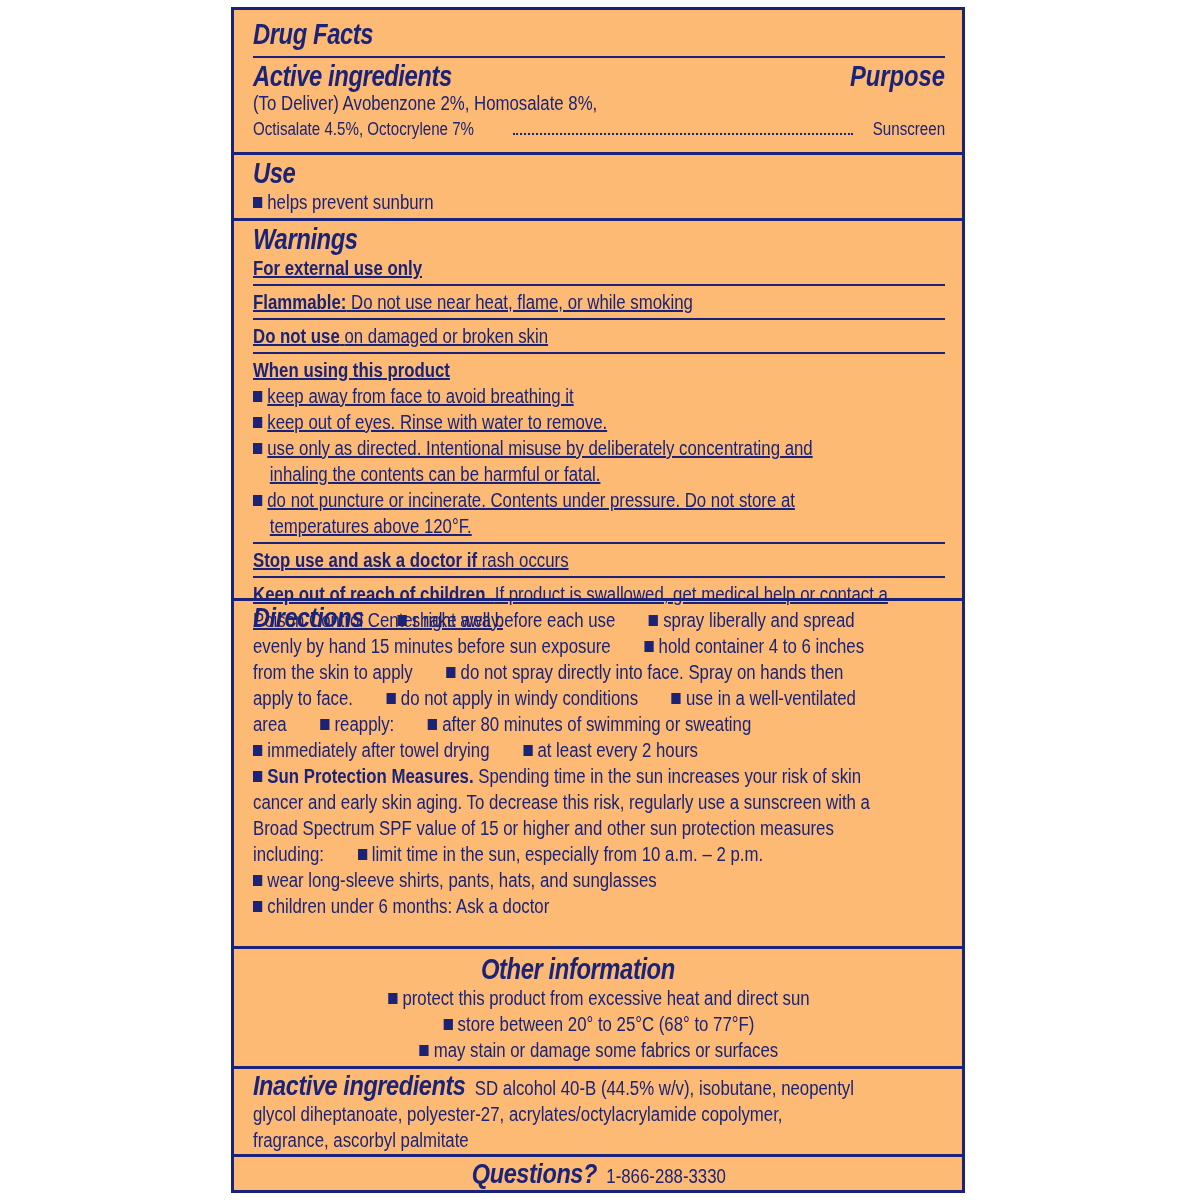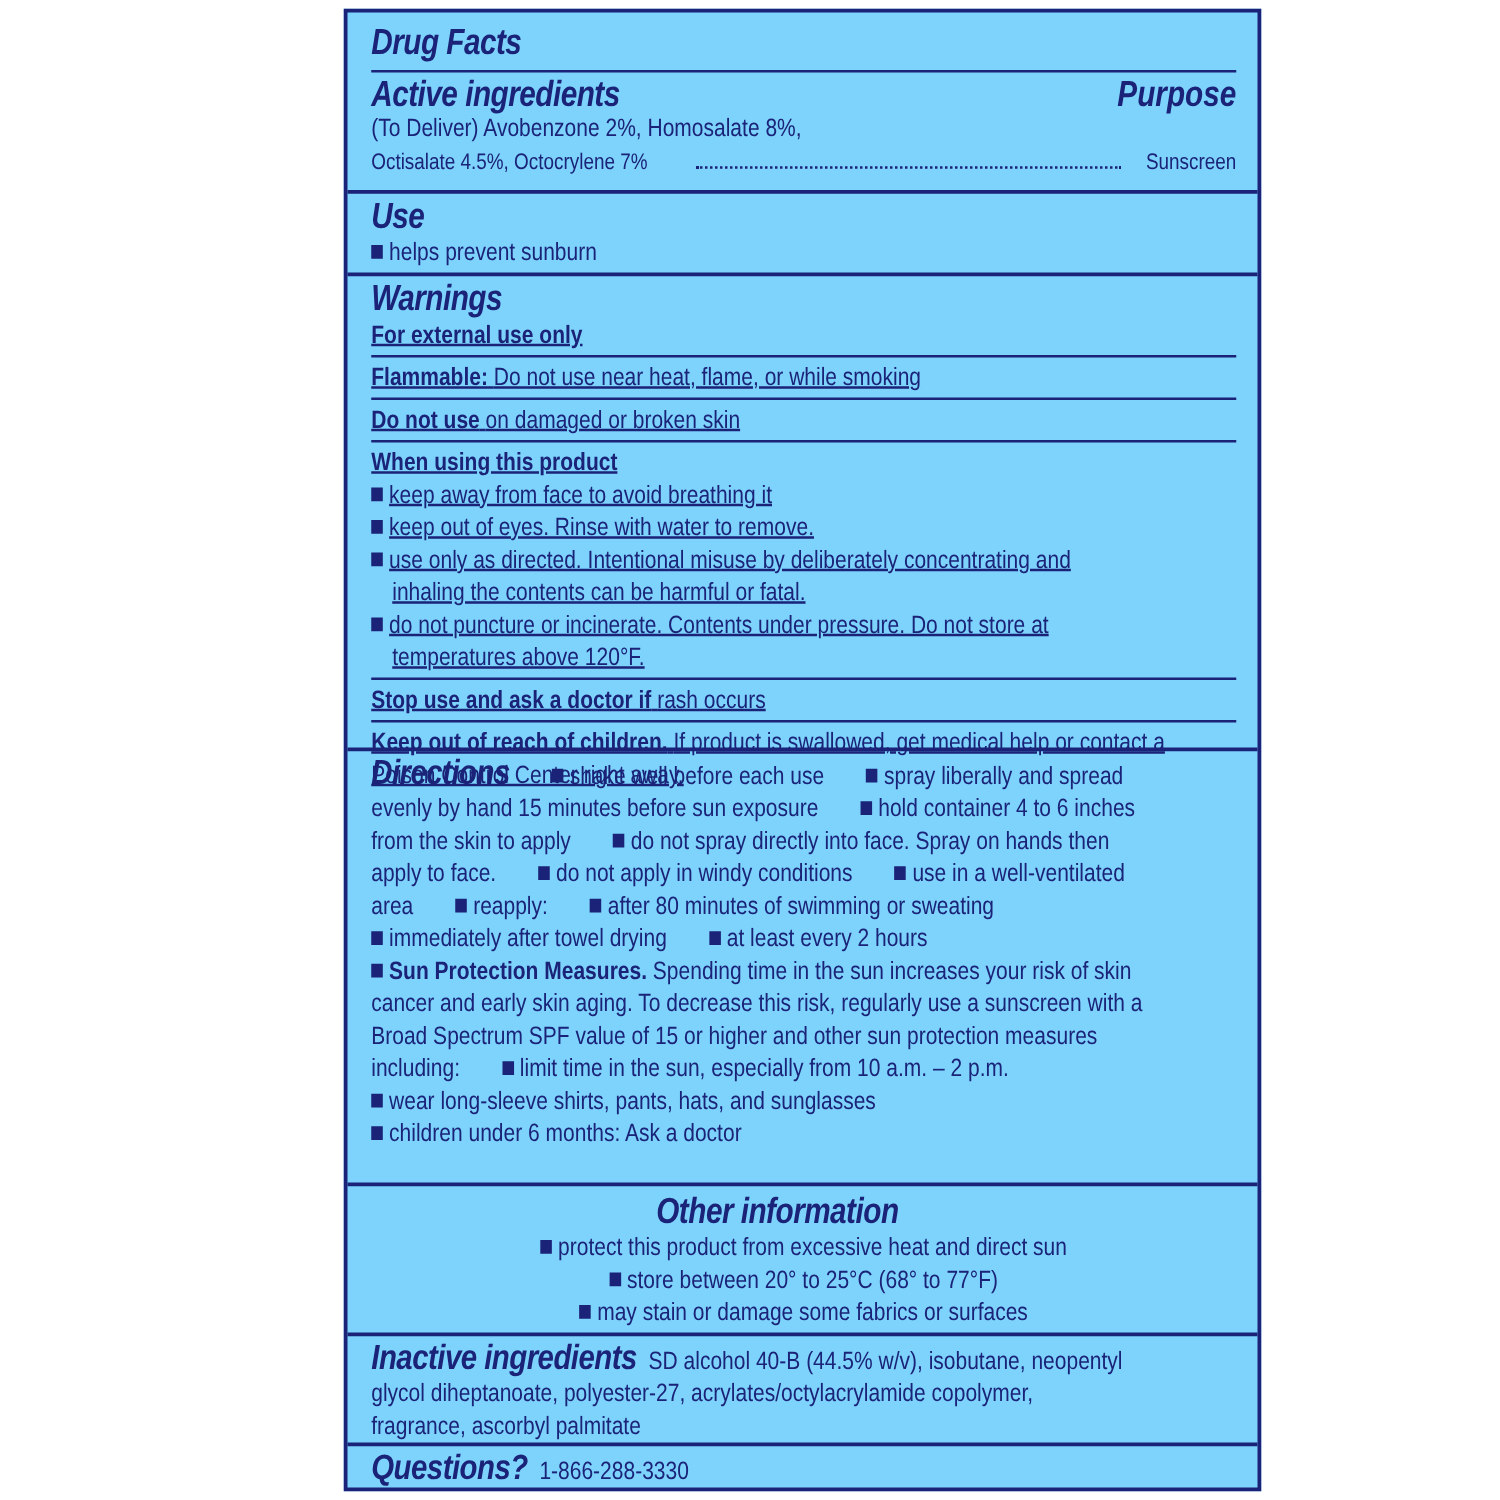--- a/index.html
+++ b/index.html
@@ -1,19 +1,19 @@
 <!DOCTYPE html>
 <html><head>
 <meta charset="utf-8">
 <style>
   html, body { margin: 0; padding: 0; background: #ffffff; }
   body { width: 1200px; height: 1200px; position: relative; overflow: hidden;
          font-family: "Liberation Sans Narrow", "Liberation Sans", sans-serif; color: #1a2378; }
   .panel { position: absolute; left: 231px; top: 7px; width: 734px; height: 1186px;
-           border: 3px solid #1a2378; box-sizing: border-box; background: #7dd3fc; margin-left: 44px; }
+           border: 3px solid #1a2378; box-sizing: border-box; background: #fdba74; }
   .sec { position: absolute; left: 0; right: 0; padding: 0 17px 0 19px; box-sizing: border-box; }
   .sec-border { border-top: 3px solid #1a2378; }
   .h-italic { font-style: italic; font-weight: bold; font-size: 29px; letter-spacing: -0.5px;
               transform: scaleX(0.82); transform-origin: left center; display: inline-block; white-space: nowrap; line-height: 32px; }
   .txt { font-size: 20px; line-height: 26px; transform: scaleX(0.84); transform-origin: left top;
          width: 119%; white-space: nowrap; }
   .b { font-weight: bold; }
   .rule { border-top: 2px solid #1a2378; margin: 3px 0 3px 0; }
   .bullet { display: inline-block; width: 11px; height: 11px; background: #1a2378; margin-right: 6px; vertical-align: 1px; }
   .indent { padding-left: 20px; }
@@ -94,19 +94,19 @@
   </div>
 
   <div class="sec sec-border" style="top:1056px; height:90px;">
     <div class="txt" style="margin-top:4px;">
       <span class="h-italic" style="transform:none; font-size:28px; line-height:26px;">Inactive ingredients</span>&nbsp;&nbsp;<span>SD alcohol 40-B (44.5% w/v), isobutane, neopentyl</span>
     </div>
     <div class="txt">glycol diheptanoate, polyester-27, acrylates/octylacrylamide copolymer,</div>
     <div class="txt">fragrance, ascorbyl palmitate</div>
   </div>
 
-  <div class="sec sec-border" style="top:1144px; height:36px;">
+  <div class="sec sec-border" style="top:1144px; height:36px;text-align:center;">
     <div class="txt" style="margin-top:4px;">
       <span class="h-italic" style="transform:none; font-size:28px; line-height:26px;">Questions?</span>&nbsp;&nbsp;<span>1-866-288-3330</span>
     </div>
   </div>
 
 </div>
 
 </body></html>

